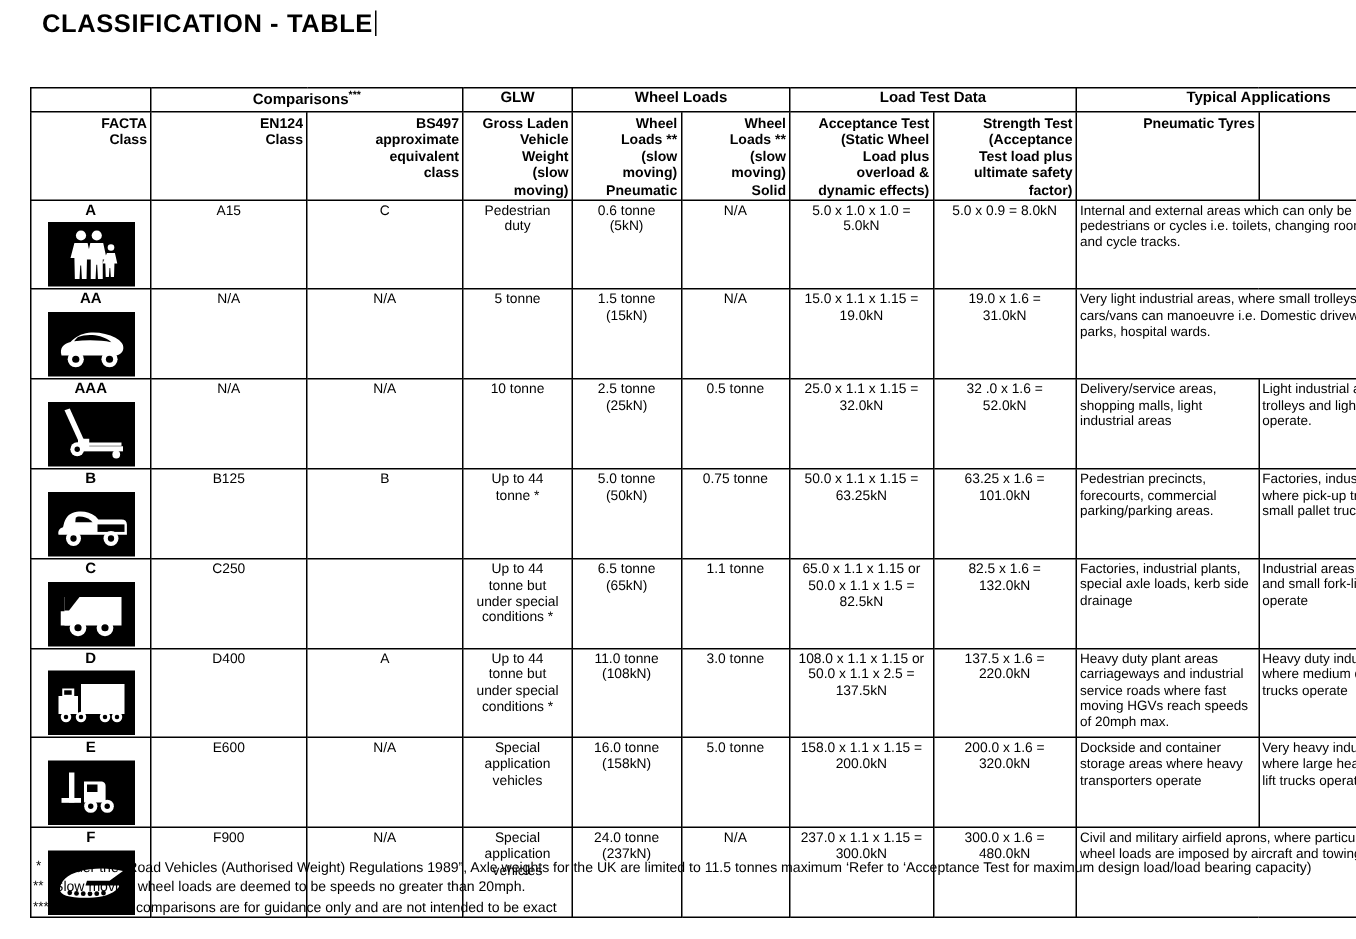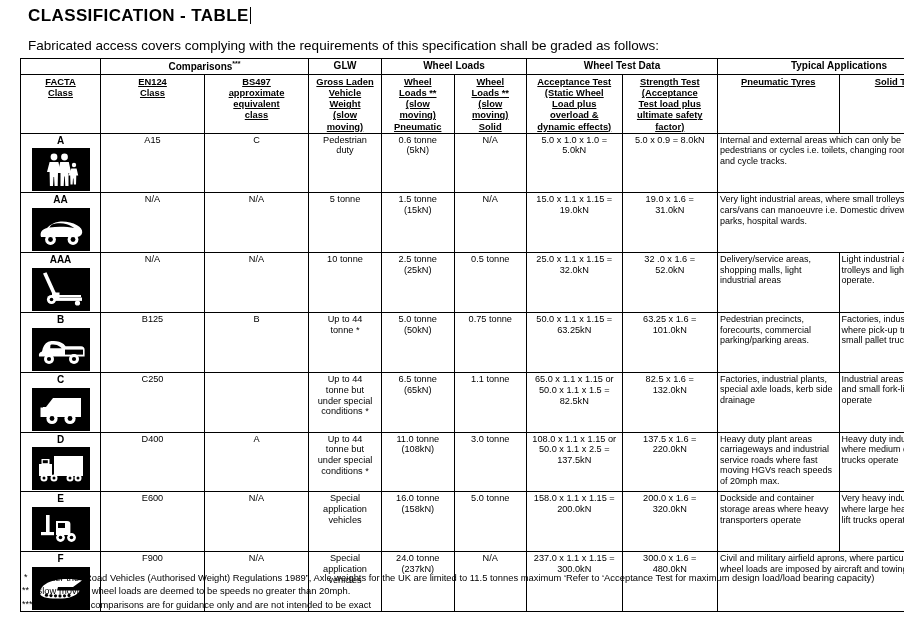--- a/index.html
+++ b/index.html
@@ -63,27 +63,26 @@
     line-height: 1.18;
   }
   th.grp {
     text-align: center;
     font-weight: bold;
     font-size: 10px;
     padding: 1px 2px 2px 2px;
     vertical-align: middle;
   }
   th.sub {
-    text-align: center;
+    text-align: right;
     font-weight: bold;
     font-size: 9.4px;
     vertical-align: top;
     padding-top: 2px;
     line-height: 1.22;
-    text-decoration: underline;
   }
   td.c {
     text-align: center;
     margin-top: 44px;
   }
   td.l {
     text-align: left;
     padding-left: 4px;
     font-size: 9px;
     line-height: 1.25;
@@ -143,30 +142,29 @@
     padding-left: 26px;
   }
 </style>
 </head>
 <body>
 
 <div class="page">
 
   <div class="doc-title"><span>CLASSIFICATION - TABLE</span><span class="caret"></span></div>
 
-  <div class="intro">Fabricated access covers complying with the requirements of this specification shall be graded as follows:</div>
 
   <table class="classification">
     <thead>
       <tr>
         <th class="grp" style="width:75px"></th>
         <th class="grp" colspan="2" style="width:203px">Comparisons<span class="sup">***</span></th>
         <th class="grp" style="width:68px">GLW</th>
         <th class="grp" colspan="2" style="width:140px">Wheel Loads</th>
-        <th class="grp" colspan="2" style="width:186px">Wheel Test Data</th>
+        <th class="grp" colspan="2" style="width:186px">Load Test Data</th>
         <th class="grp" colspan="2" style="width:238px">Typical Applications</th>
       </tr>
       <tr>
         <th class="sub" style="width:75px">FACTA<br>Class</th>
         <th class="sub" style="width:57px">EN124<br>Class</th>
         <th class="sub" style="width:78px">BS497<br>approximate<br>equivalent<br>class</th>
         <th class="sub" style="width:68px">Gross Laden<br>Vehicle<br>Weight<br>(slow<br>moving)</th>
         <th class="sub" style="width:70px">Wheel<br>Loads **<br>(slow<br>moving)<br>Pneumatic</th>
         <th class="sub" style="width:70px">Wheel<br>Loads **<br>(slow<br>moving)<br>Solid</th>
         <th class="sub" style="width:98px">Acceptance Test<br>(Static Wheel<br>Load plus<br>overload &amp;<br>dynamic effects)</th>

